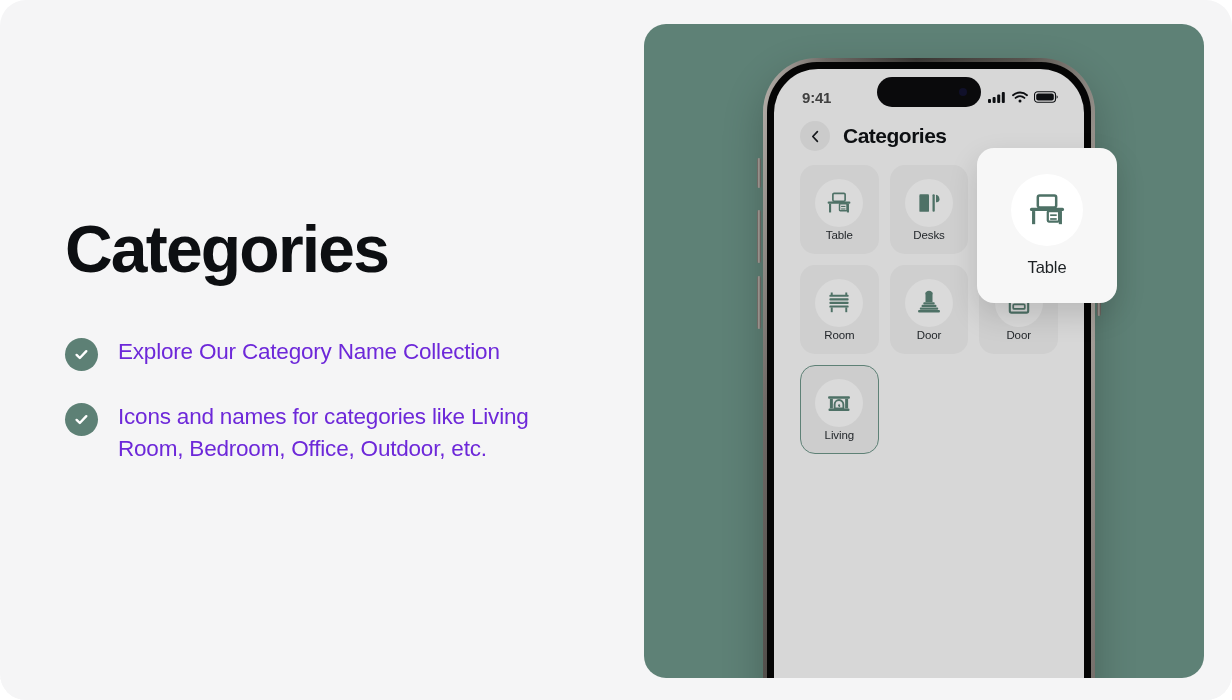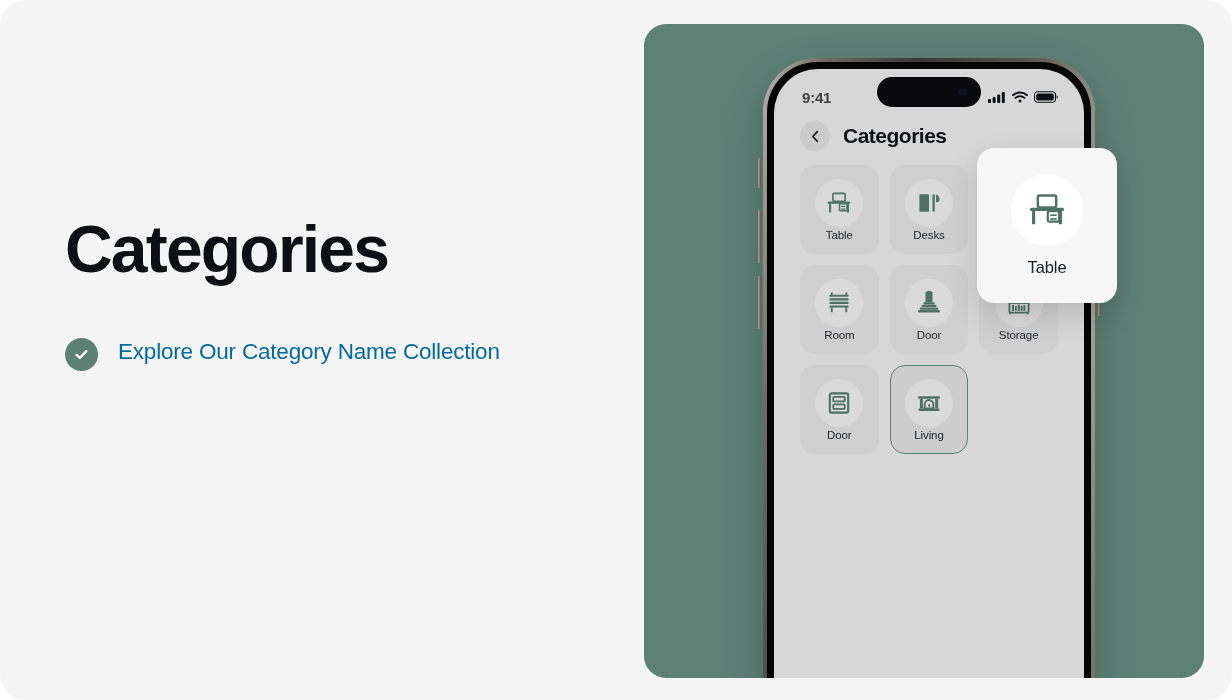--- a/index.html
+++ b/index.html
@@ -45,21 +45,21 @@
     background: #5d8075;
     display: flex;
     align-items: center;
     justify-content: center;
     margin-top: 2px;
   }
   .bullet-badge svg { display: block; }
   .bullet-text {
     font-size: 22.5px;
     line-height: 1.40;
-    color: #0369a1;
+    color: #6d28d9;
     letter-spacing: -0.2px;
     max-width: 452px;
   }
 
   
   .green-panel {
     position: absolute;
     left: 644px; top: 24px;
     width: 560px; height: 654px;
     background: #5e8176;
@@ -251,20 +251,28 @@
 
       <div class="bullet">
         <span class="bullet-badge">
           <svg width="17" height="17" viewBox="0 0 17 17" aria-hidden="true">
             <path d="M3.6 8.9 L6.8 12.0 L13.3 5.2" fill="none" stroke="#ffffff" stroke-width="2.4" stroke-linecap="round" stroke-linejoin="round"></path>
           </svg>
         </span>
         <span class="bullet-text">Explore Our Category Name Collection</span>
       </div>
 
+      <div class="bullet">
+        <span class="bullet-badge">
+          <svg width="17" height="17" viewBox="0 0 17 17" aria-hidden="true">
+            <path d="M3.6 8.9 L6.8 12.0 L13.3 5.2" fill="none" stroke="#ffffff" stroke-width="2.4" stroke-linecap="round" stroke-linejoin="round"></path>
+          </svg>
+        </span>
+        <span class="bullet-text">Icons and names for categories like Living Room, Bedroom, Office, Outdoor, etc.</span>
+      </div>
 
     </div>
   </div>
 
   <div class="green-panel"></div>
 
   <div class="phone">
 
     <span class="btn-side btn-silent"></span>
     <span class="btn-side btn-volup"></span>
@@ -379,41 +387,20 @@
                 <rect x="9.5" y="15" width="13" height="2.6" rx="1"></rect>
                 <rect x="7.5" y="18" width="17" height="2.6" rx="1"></rect>
                 <rect x="5.5" y="21" width="21" height="2.6" rx="1"></rect>
                 <rect x="3.5" y="24" width="25" height="2.8" rx="1.2"></rect>
               </svg>
             </span>
             <span class="cat-label">Door</span>
           </div>
 
 
-          <div class="cat-tile">
-            <span class="cat-icon-circle">
-              <svg width="28" height="28" viewBox="0 0 32 32" fill="#4e7166">
-                <rect x="5" y="5" width="22" height="22" rx="1.2" fill="none" stroke="#4e7166" stroke-width="2"></rect>
-                <rect x="5" y="15" width="22" height="2"></rect>
-                <rect x="8" y="7.6" width="2" height="6.6"></rect>
-                <rect x="11" y="8.6" width="2" height="5.6"></rect>
-                <rect x="14" y="7.2" width="2.3" height="7"></rect>
-                <rect x="17.5" y="9" width="2" height="5.2"></rect>
-                <rect x="20.6" y="7.8" width="2.4" height="6.4"></rect>
-                <rect x="8" y="18.4" width="2.2" height="6.6"></rect>
-                <rect x="11.4" y="19.6" width="2" height="5.4"></rect>
-                <rect x="14.6" y="18" width="2.3" height="7"></rect>
-                <rect x="18" y="19.2" width="2" height="5.8"></rect>
-                <rect x="21" y="18.6" width="2.2" height="6.4"></rect>
-                <rect x="5" y="26" width="1.9" height="3"></rect>
-                <rect x="25.2" y="26" width="1.9" height="3"></rect>
-              </svg>
-            </span>
-            <span class="cat-label">Storage</span>
-          </div>
 
           <div class="cat-tile">
             <span class="cat-icon-circle">
               <svg width="28" height="28" viewBox="0 0 32 32" fill="#4e7166">
                 <rect x="5.5" y="5" width="21" height="22" rx="2" fill="none" stroke="#4e7166" stroke-width="2.4"></rect>
                 <rect x="9.4" y="9" width="13.2" height="5.2" rx="1.2" fill="none" stroke="#4e7166" stroke-width="2"></rect>
                 <rect x="9.4" y="17.6" width="13.2" height="5.2" rx="1.2" fill="none" stroke="#4e7166" stroke-width="2"></rect>
               </svg>
             </span>
             <span class="cat-label">Door</span>

